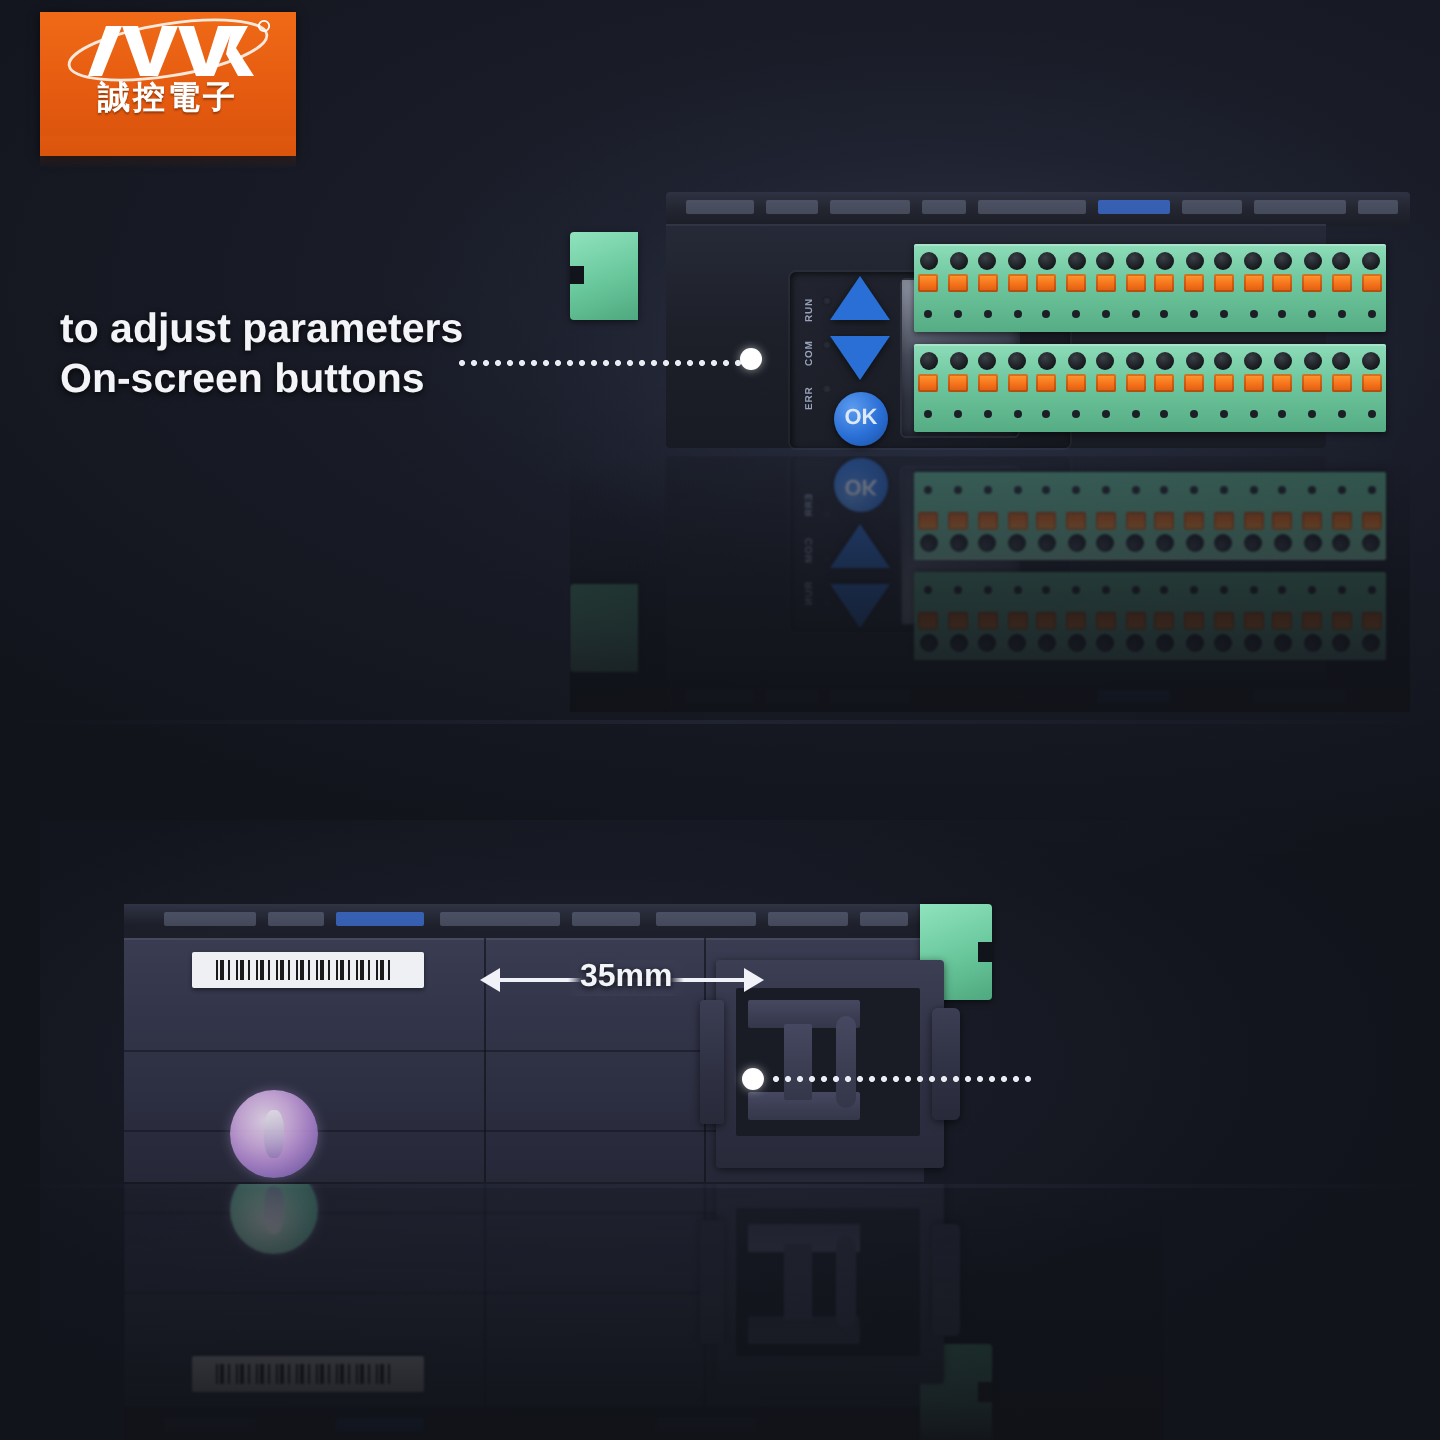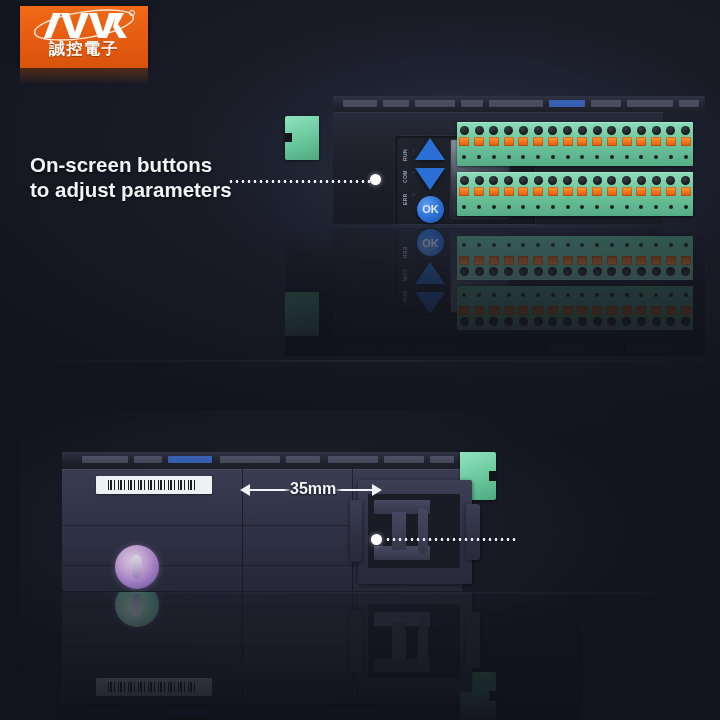--- a/index.html
+++ b/index.html
@@ -13,21 +13,21 @@
   
   .glow{position:absolute;pointer-events:none;}
   .glow-top{left:200px;top:40px;width:520px;height:300px;
     background:radial-gradient(ellipse at 55% 50%, rgba(90,105,150,.20) 0%, rgba(40,48,75,.07) 55%, transparent 75%);}
   .glow-bot{left:20px;top:410px;width:680px;height:300px;
     background:radial-gradient(ellipse at 40% 40%, rgba(95,100,140,.17) 0%, rgba(35,40,65,.06) 58%, transparent 78%);}
   .floorline{position:absolute;left:0;width:720px;height:2px;
     background:linear-gradient(90deg,transparent,rgba(130,140,180,.10),transparent);}
 
   
-  .logo-box{position:absolute;left:20px;top:6px;width:128px;height:62px;
+  .logo-box{position:absolute;left:20px;top:6px;width:128px;height:72px;
     background:linear-gradient(180deg,#f06a17 0%,#e55b10 55%,#d9530c 100%);
     box-shadow:0 1px 5px rgba(0,0,0,.55);}
   .logo-mark{position:absolute;left:0;top:2px;width:128px;height:34px;}
   .logo-cn{position:absolute;left:0;top:33px;width:128px;text-align:center;
     color:#fff;font-size:16px;letter-spacing:1.5px;font-weight:bold;
     font-family:"DejaVu Sans", sans-serif;text-shadow:0 1px 1px rgba(0,0,0,.35);}
   .logo-reflect{position:absolute;left:20px;top:68px;width:128px;height:16px;
     background:linear-gradient(180deg,rgba(230,95,20,.30),rgba(230,95,20,0));}
 
   
@@ -432,22 +432,22 @@
           <div class="tb-screw" style="left: 211.875px; top: 33px; width: 4px; height: 4px;"></div>
           <div class="tb-hole" style="left: 224.053px; top: 4px; width: 9.145px; height: 9.145px;"></div>
           <div class="tb-lever" style="left: 223.61px; top: 15px; width: 10.03px; height: 9px;"></div>
           <div class="tb-screw" style="left: 226.625px; top: 33px; width: 4px; height: 4px;"></div>
         </div>
     </div>
     <div class="mirror-fade" style="left:0;top:0;width:420px;height:128px;"></div>
   </div>
 
   <div class="annot" id="annot-buttons">
+    <div>to adjust parameters</div>
     <div>On-screen buttons</div>
-    <div>to adjust parameters</div>
   </div>
   <div class="dotline" style="left:228px;top:180px;width:145px;"></div>
   <div class="dot-end" style="left:370px;top:174px;"></div>
 
   <div id="dev-bottom" class="device">
 
     <div class="sv-cap">
       <div class="cap-print" style="left:20px;width:46px;"></div>
       <div class="cap-print" style="left:72px;width:28px;"></div>
       <div class="cap-print blue" style="left:106px;width:44px;"></div>

